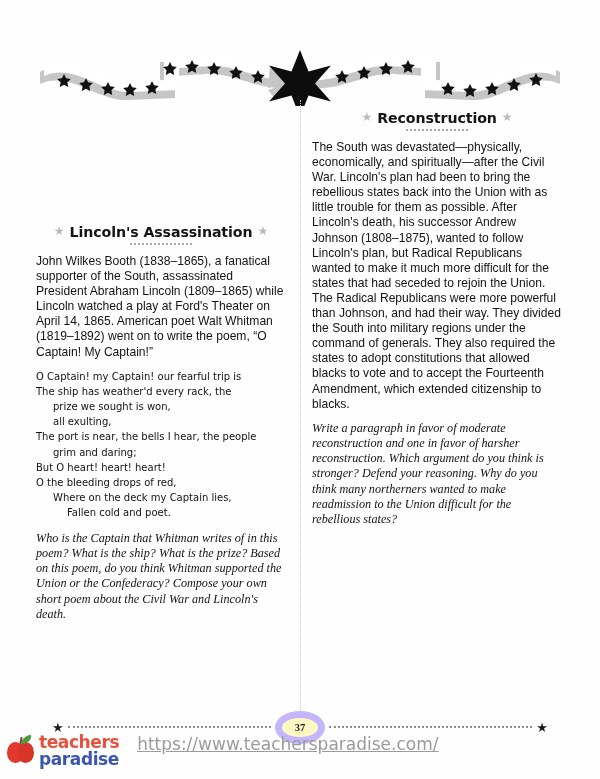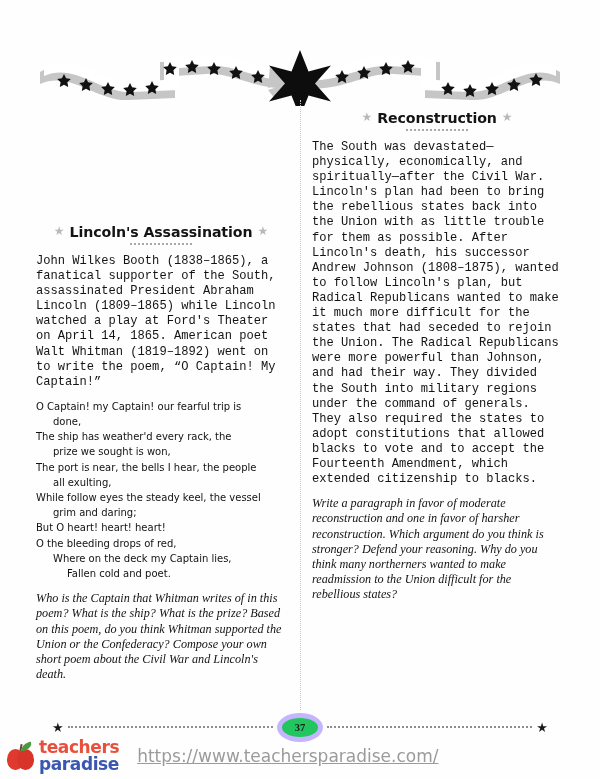--- a/index.html
+++ b/index.html
@@ -68,21 +68,21 @@
   .head-rule {
     width: 62px;
     height: 2px;
     margin: 1px auto 7px auto;
     border-top: 2px dotted #9a9a9a;
     opacity: .85;
   }
 
   p.body {
     margin: 0 0 9px 0;
-    font-family: Liberation Mono, monospace;
+    font-family: Liberation Sans, sans-serif;
     font-size: 12.1px;
     line-height: 15.1px;
     color: #131313;
     text-align: left;
   }
 
   p.prompt {
     margin: 6px 0 9px 0;
     font-family: "Liberation Serif", serif;
     font-style: italic;
@@ -122,40 +122,40 @@
   .dotline {
     flex: 1 1 auto;
     height: 1px;
     margin: 0 4px;
     border-top: 2px dotted #8d8d8d;
   }
   .pagenum {
     flex: 0 0 auto;
     width: 36px;
     height: 19px;
-    border: 5px solid #c4b5fd;
+    border: 7px solid #c4b5fd;
     border-radius: 50%;
     display: flex;
     align-items: center;
     justify-content: center;
     font-family: "Liberation Serif", serif;
     font-size: 10.5px;
     font-weight: bold;
     color: #1d1d1d;
-    background: #22c55e;
+    background: #fef9c3;
   }
 
   
   .brand {
     position: absolute;
     left: 6px;
     top: 734px;
     height: 44px;
     display: flex;
-    align-items: center;
+    align-items: flex-start;
   }
   .apple {
     position: relative;
     width: 30px;
     height: 30px;
     margin-right: 3px;
     flex: 0 0 auto;
   }
   .apple .body-l, .apple .body-r {
     position: absolute;
@@ -258,26 +258,24 @@
   <div class="col col-left">
     <h2 class="section-head">
       <span class="hstar">★</span><span>Lincoln's Assassination</span><span class="hstar">★</span>
     </h2>
     <div class="head-rule"></div>
 
     <p class="body">John Wilkes Booth (1838–1865), a fanatical supporter of the South, assassinated President Abraham Lincoln (1809–1865) while Lincoln watched a play at Ford's Theater on April 14, 1865. American poet Walt Whitman (1819–1892) went on to write the poem, “O Captain! My Captain!”</p>
 
     <div class="poem">
       <span class="ln">O Captain! my Captain! our fearful trip is</span>
-      <span class="ln ind1">done,</span>
       <span class="ln">The ship has weather'd every rack, the</span>
       <span class="ln ind1">prize we sought is won,</span>
+      <span class="ln ind1">all exulting,</span>
       <span class="ln">The port is near, the bells I hear, the people</span>
-      <span class="ln ind1">all exulting,</span>
-      <span class="ln">While follow eyes the steady keel, the vessel</span>
       <span class="ln ind1">grim and daring;</span>
       <span class="ln">But O heart! heart! heart!</span>
       <span class="ln">O the bleeding drops of red,</span>
       <span class="ln ind1">Where on the deck my Captain lies,</span>
       <span class="ln ind2">Fallen cold and poet.</span>
     </div>
 
     <p class="prompt">Who is the Captain that Whitman writes of in this poem? What is the ship? What is the prize? Based on this poem, do you think Whitman supported the Union or the Confederacy? Compose your own short poem about the Civil War and Lincoln's death.</p>
   </div>
 

